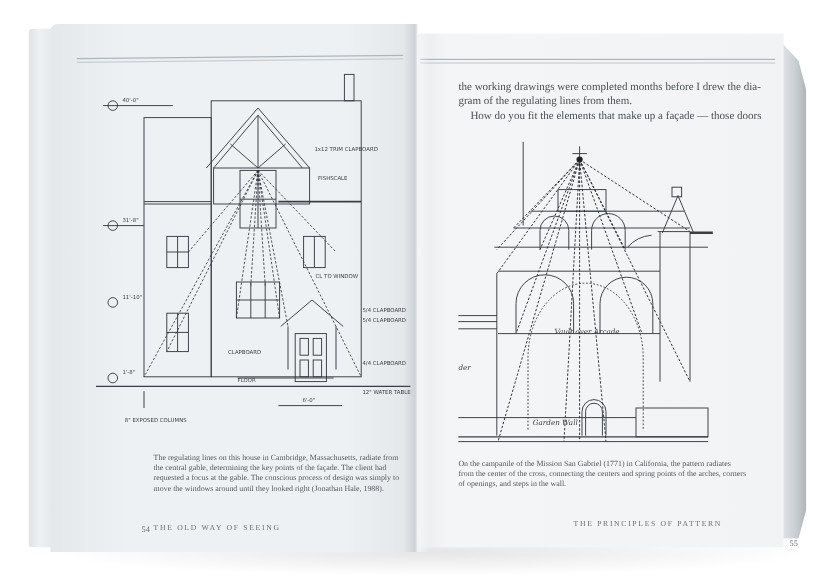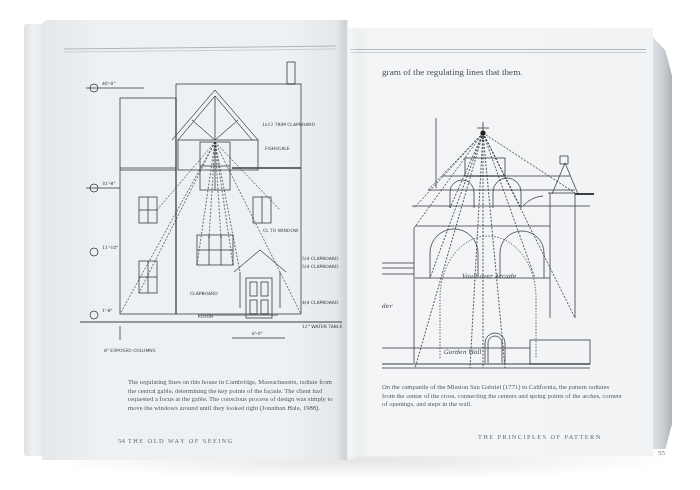--- a/index.html
+++ b/index.html
@@ -119,21 +119,23 @@
   </svg>
 
   <div class="caption" style="left:128px;top:378px;width:205px;">The regulating lines on this house in Cambridge, Massachusetts, radiate from the central gable, determining the key points of the façade. The client had requested a focus at the gable. The conscious process of design was simply to move the windows around until they looked right (Jonathan Hale, 1988).</div>
   <div class="pnum" style="left:83px;top:437px;">54</div>
   <div class="folio" style="left:128px;top:437px;">THE OLD WAY OF SEEING</div>
 
   <div class="page-right"></div>
   <div class="rule" style="left:350px;top:49px;width:296px;"></div>
 
   <div class="text" style="left:382px;top:66px;width:280px;">
-    <div>gram of the regulating lines that them.</div>
+    <div>the working drawings were completed months before I drew the dia-</div>
+    <div>gram of the regulating lines from them.</div>
+    <div style="text-indent:10px;">How do you fit the elements that make up a façade — those doors</div>
   </div>
 
   <svg width="300" height="260" style="left:370px;top:118px;" viewBox="0 0 300 260">
     <g stroke="#3a3e44" fill="none" stroke-width="0.8">
       <line x1="66" y1="0" x2="66" y2="70"></line>
       <line x1="113" y1="4" x2="113" y2="24"></line>
         <line x1="107" y1="10" x2="119" y2="10"></line>
 
       <rect x="95" y="40" width="40" height="18"></rect>
       <line x1="72" y1="58" x2="200" y2="58"></line>

